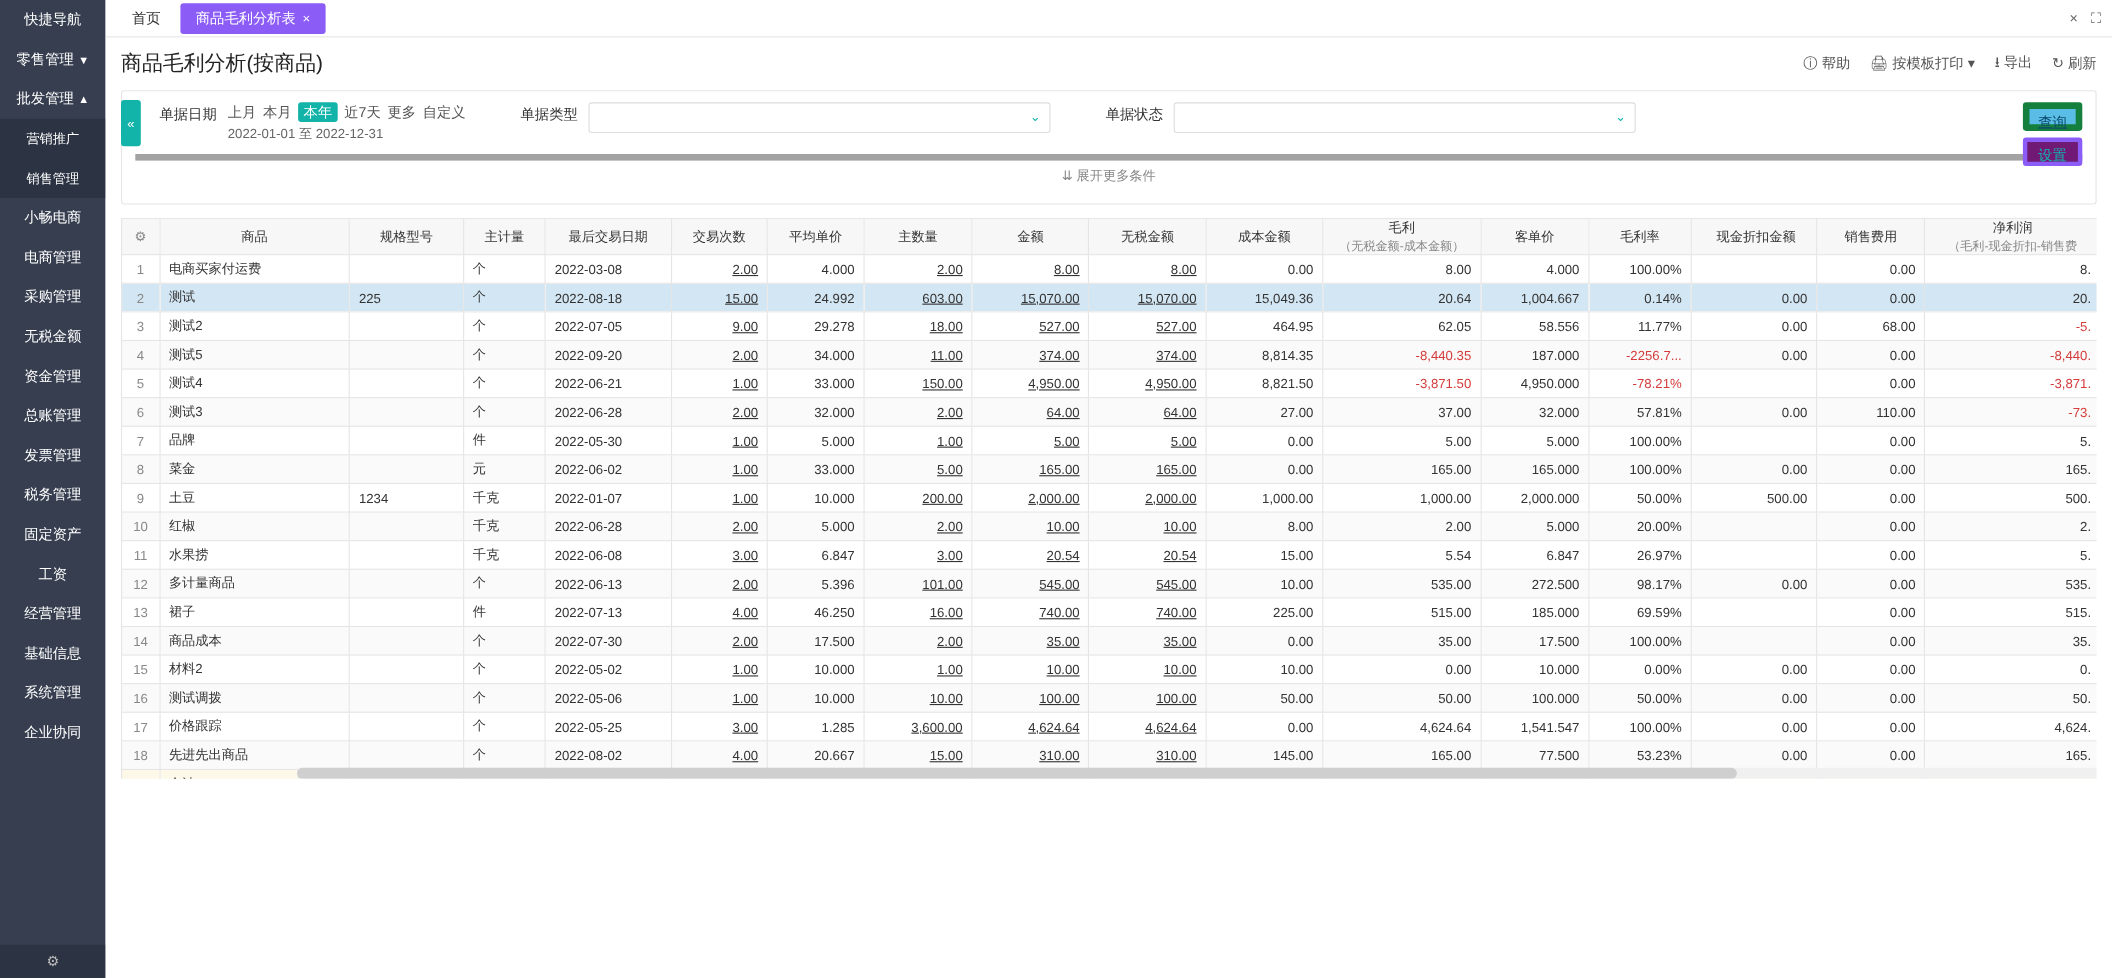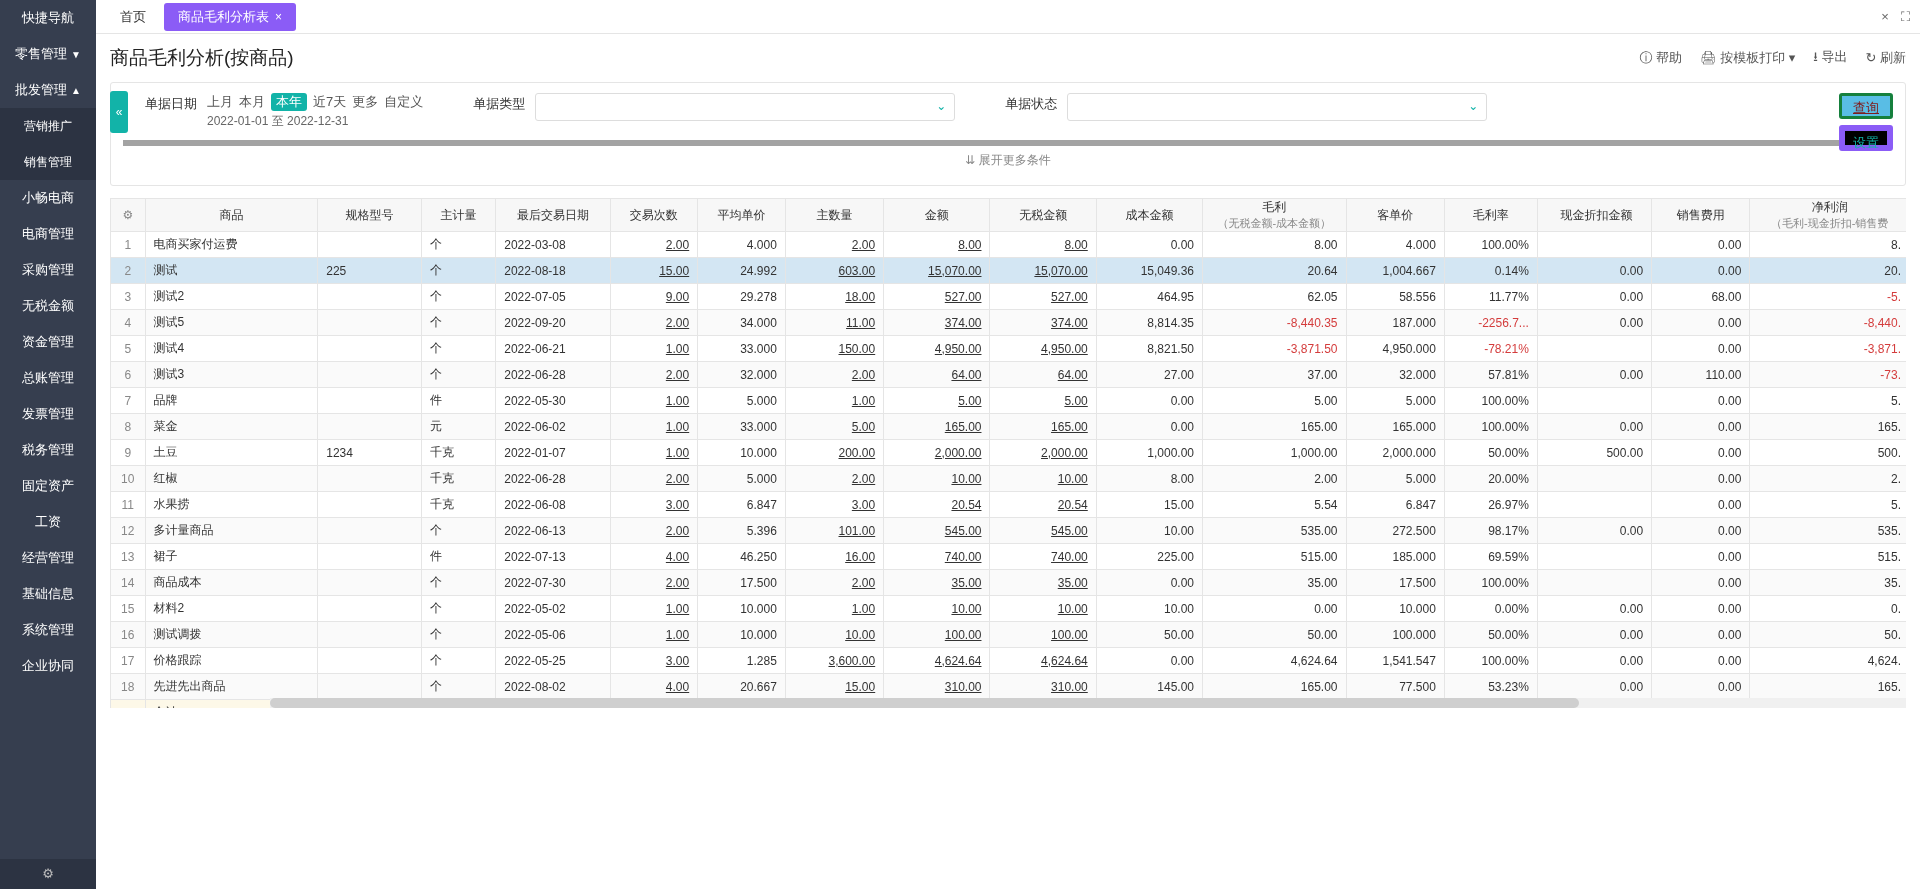--- a/index.html
+++ b/index.html
@@ -27,22 +27,22 @@
 .filter-label{font-size:13px;color:#333;padding-top:2px;}
 .filter-dates{display:flex;flex-direction:column;}
 .date-presets{display:flex;gap:6px;font-size:13px;}
 .preset{cursor:pointer;color:#555;}
 .preset.active{background:#12b3a8;color:#fff;padding:0 5px;border-radius:3px;}
 .date-range{font-size:12px;color:#666;margin-top:2px;}
 .sel-input{width:420px;height:28px;border:1px solid #ddd;border-radius:3px;position:relative;}
 .sel-chev{position:absolute;right:8px;top:5px;color:#12b3a8;font-size:12px;}
 .filter-right{position:absolute;right:12px;top:10px;display:flex;flex-direction:column;gap:6px;}
 .btn{min-width:54px;height:26px;border-radius:3px;font-size:13px;text-align:center;line-height:24px;cursor:pointer;}
-.btn-primary{background:#59bde5;color:#7f1d1d;border:3px solid #15803d;text-decoration:underline;}
-.btn-outline{background:#000000;color:#12b3a8;border:6px solid #8b5cf6;}
+.btn-primary{background:#59bde5;color:#0c4a6e;border:6px solid #15803d;text-decoration:underline;}
+.btn-outline{background:#701a75;color:#12b3a8;border:4px solid #8b5cf6;}
 .expand-row{text-align:center;font-size:12px;color:#888;padding:6px 0;cursor:pointer;border-top:6px solid #a3a3a3;margin-top:10px;}
 .table-wrap{margin:12px 14px 0;overflow:hidden;position:relative;height:510px;}
 table{border-collapse:collapse;width:1800px;table-layout:fixed;}
 th,td{border:1px solid #e5e5e5;padding:0 8px;height:26px;font-size:12px;white-space:nowrap;overflow:hidden;}
 th{background:#f7f7f7;color:#333;font-weight:500;}
 th .sub{font-size:11px;color:#888;display:block;}
 .col-idx{width:46px;text-align:center;color:#888;}
 .col-gear{width:26px;text-align:center;color:#888;}
 .txt-r{text-align:right;}
 .txt-l{text-align:left;}

